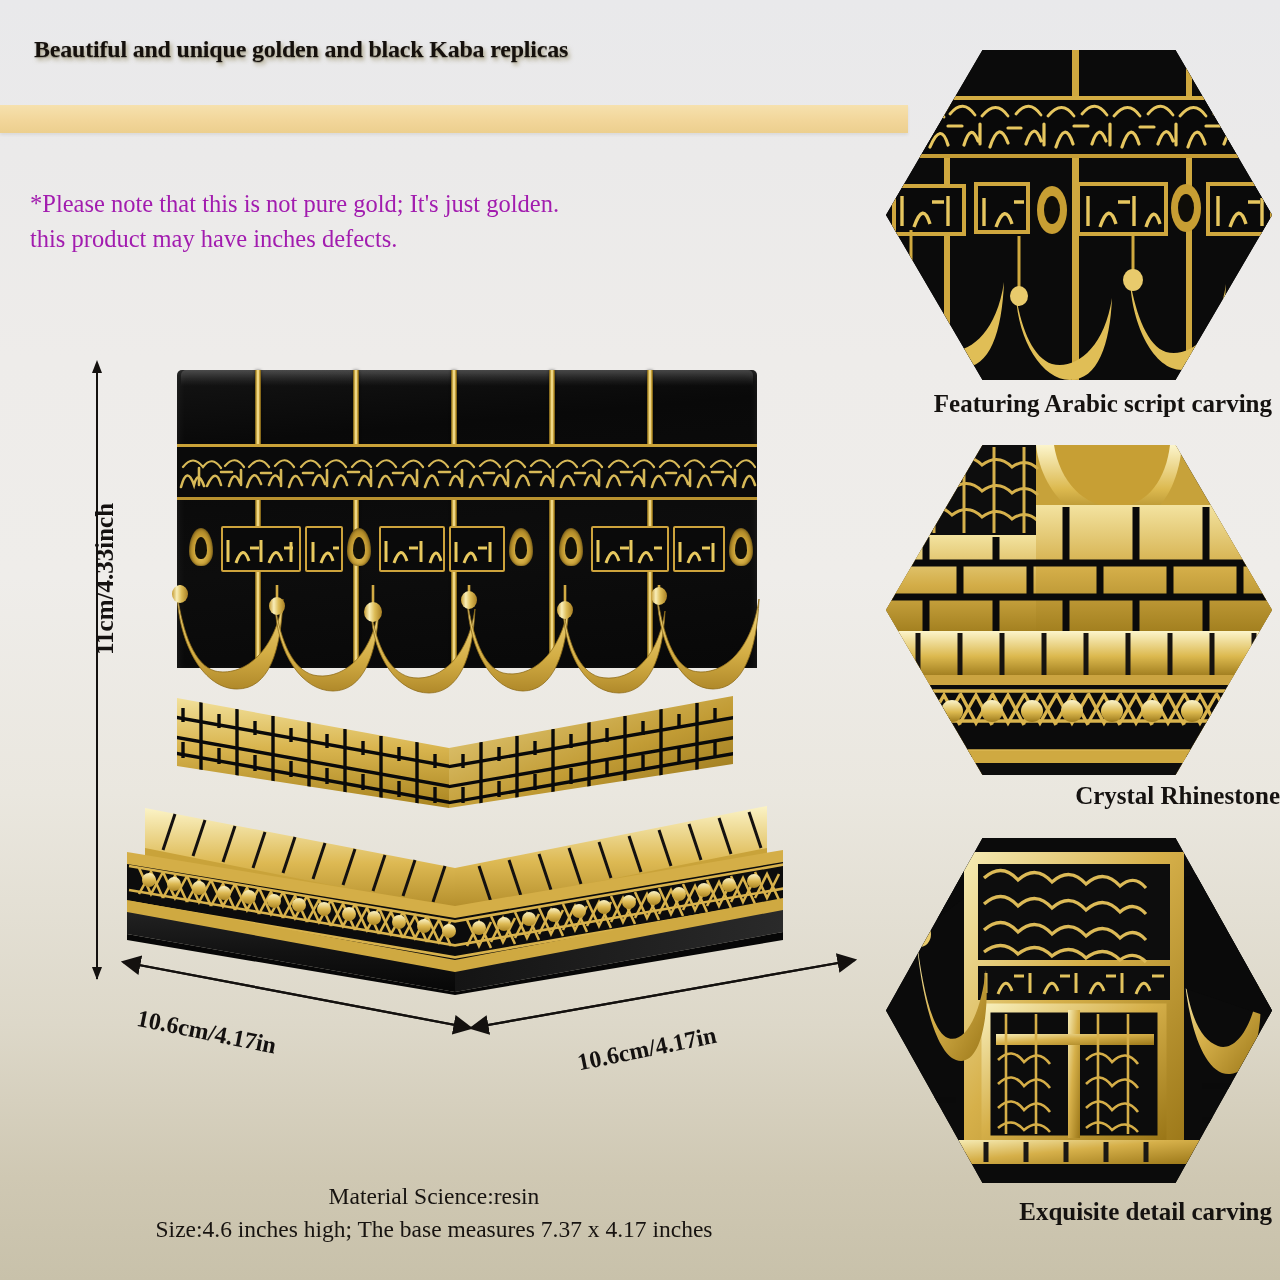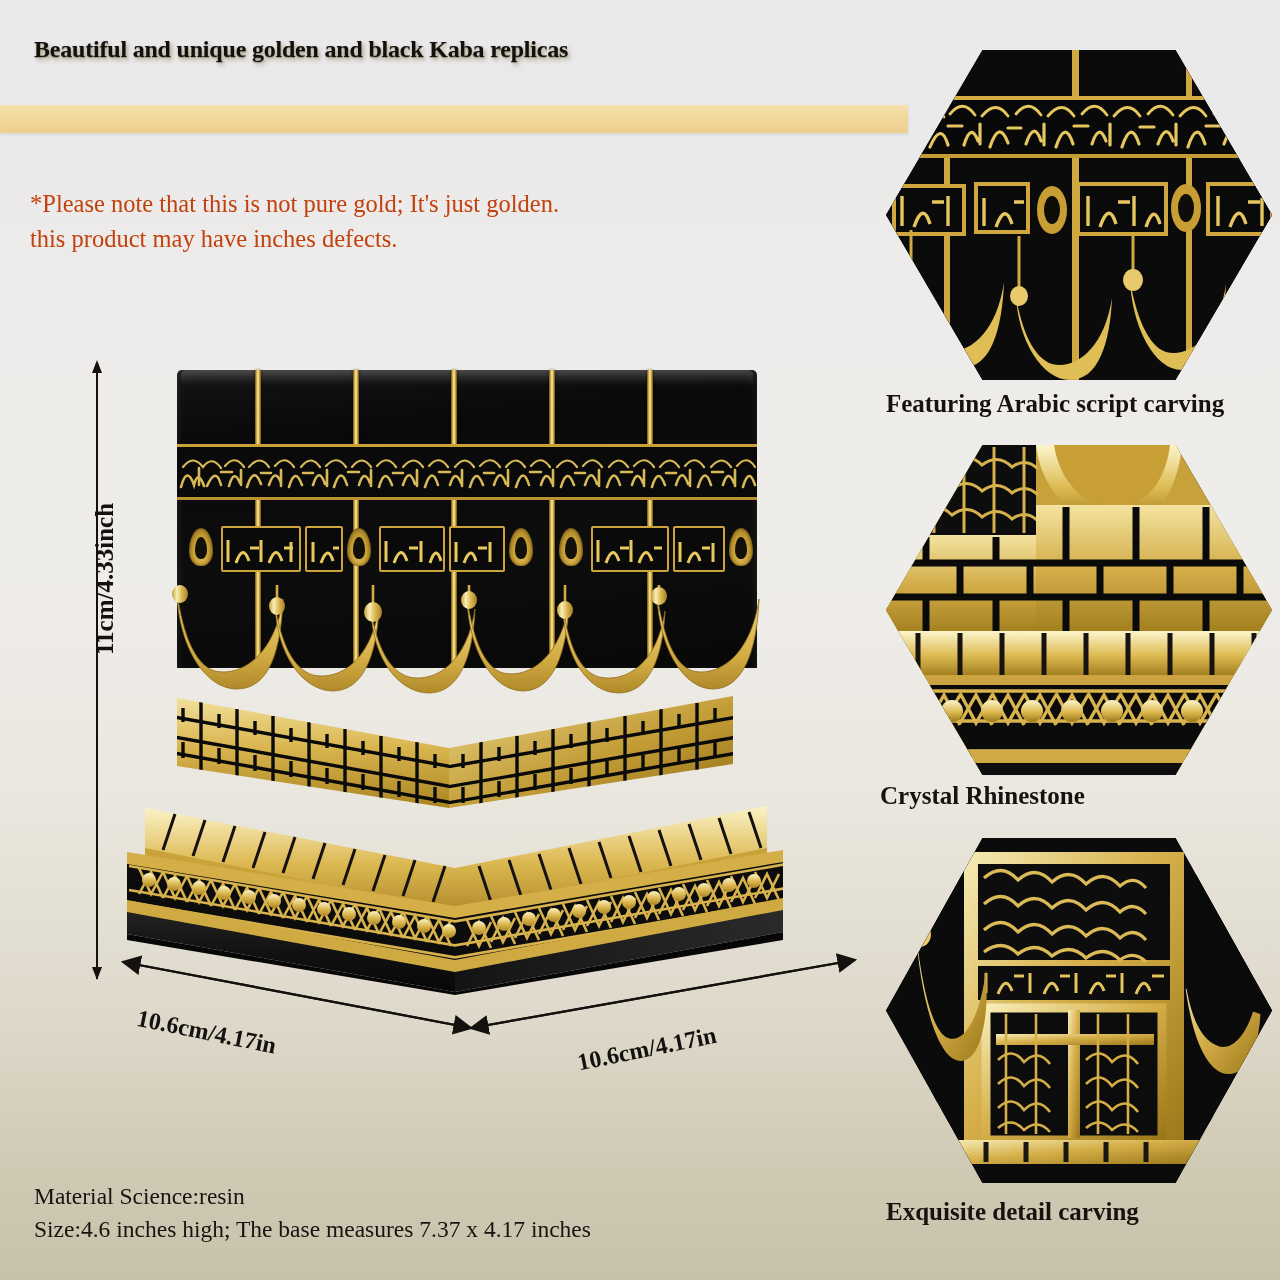--- a/index.html
+++ b/index.html
@@ -23,28 +23,28 @@
   }
   #gold-bar{
     position:absolute;left:0;top:105px;width:908px;height:28px;
     background:linear-gradient(to bottom,#f6e1ae 0%,#f2d69a 55%,#eccf8e 100%);
     box-shadow:0 2px 3px rgba(0,0,0,.07);
   }
 
   
   #notes{
     position:absolute;left:30px;top:186px;width:740px;
-    font-size:24.5px;line-height:35px;color:#c2410c;
+    font-size:24.5px;line-height:35px;color:#a21caf;
   }
   #notes .ln{white-space:nowrap;}
 
   
   #material{
     position:absolute;left:34px;top:1180px;width:800px;
-    font-size:23.5px;line-height:33px;color:#171310;
+    font-size:23.5px;line-height:33px;color:#171310;text-align:center;
   }
 
   
   #product{position:absolute;left:95px;top:360px;width:780px;height:680px;}
 
   
   .dimline{position:absolute;background:#14110f;}
   #vline{left:1px;top:5px;width:2.2px;height:614px;}
   .arrowhead{position:absolute;width:0;height:0;}
   #vtopar{left:-3.5px;top:0px;border-left:5.5px solid transparent;border-right:5.5px solid transparent;border-bottom:13px solid #14110f;}
@@ -112,21 +112,21 @@
   #base{position:absolute;left:24px;top:330px;width:700px;height:305px;}
 
   
   .hexwrap{position:absolute;}
   .hex{
     width:100%;height:100%;
     clip-path:polygon(25% 0%, 75% 0%, 100% 50%, 75% 100%, 25% 100%, 0% 50%);
     overflow:hidden;position:relative;background:#0a0a0a;
   }
   .capt{
-    position:absolute;text-align:left;width:100%;
+    position:absolute;text-align:right;width:100%;
     font-size:25px;font-weight:bold;color:#151210;line-height:31px;
   }
 
   
   #hex1{left:886px;top:50px;width:386px;height:330px;}
   #cap1{left:886px;top:388px;width:386px;}
   
   #hex2{left:886px;top:445px;width:386px;height:330px;}
   #cap2{left:880px;top:780px;width:400px;}
   

